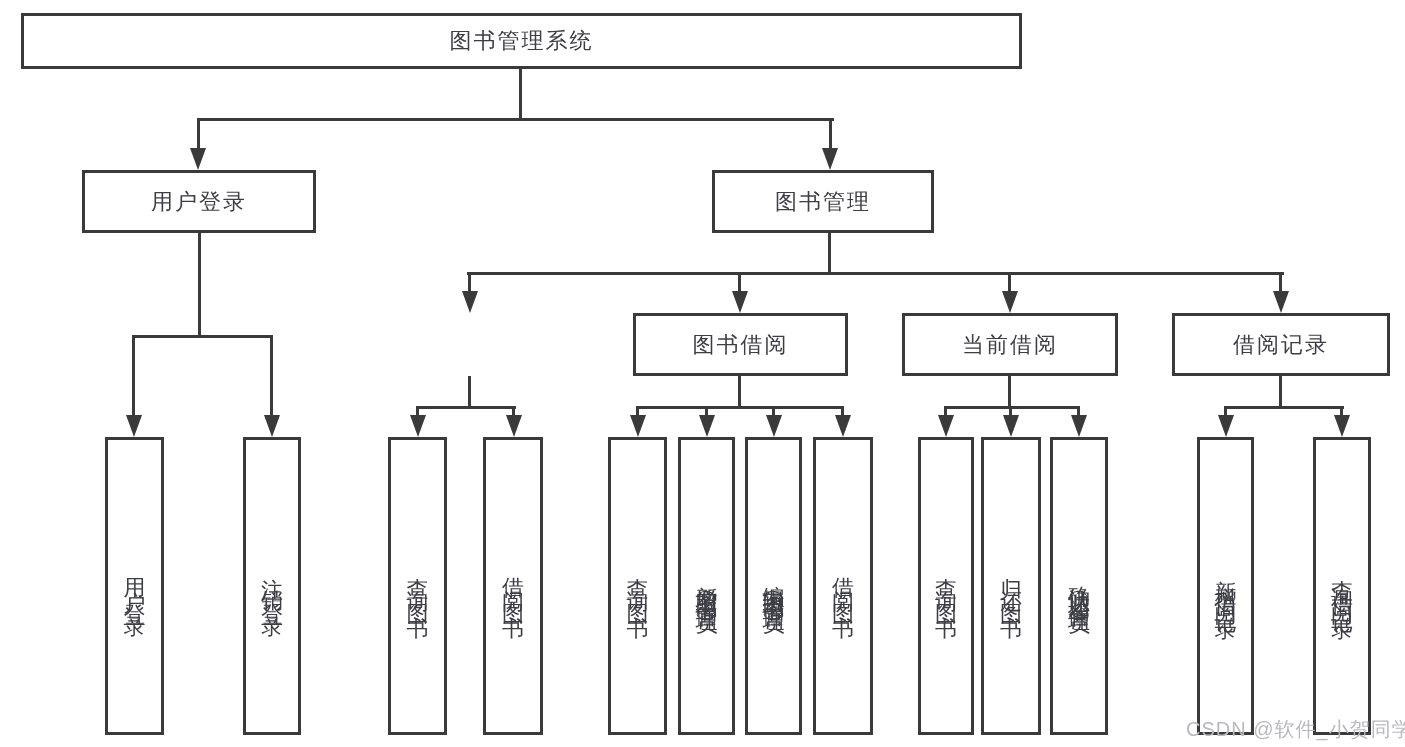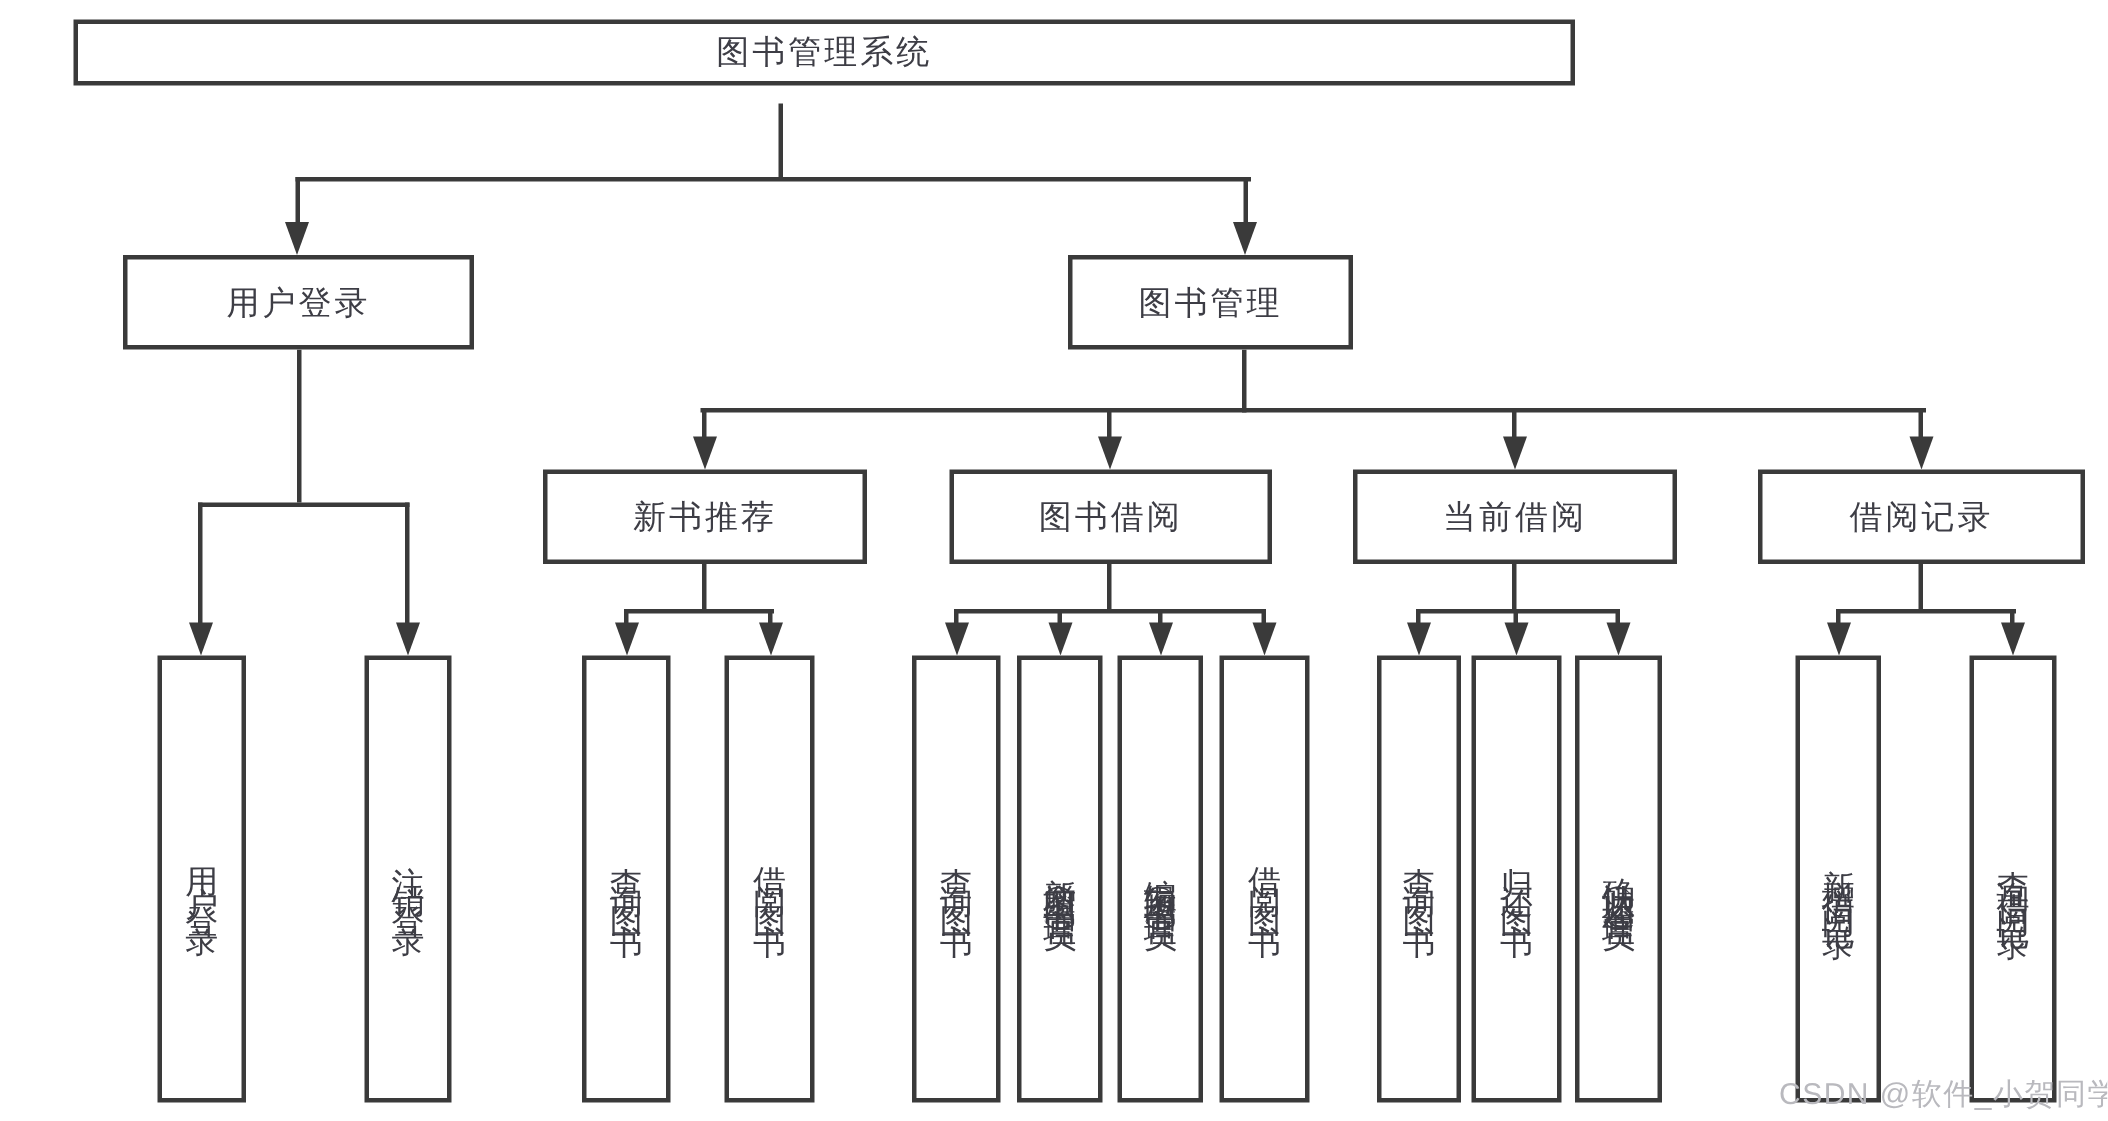--- a/index.html
+++ b/index.html
@@ -31,35 +31,35 @@
   .watermark{
     position:absolute;left:1186px;top:716px;z-index:5;
     color:#b9b9be;font-size:20px;letter-spacing:1px;white-space:nowrap;
   }
 </style>
 </head>
 <body>
 
 <div id="canvas">
 
-  <div class="node" style="left:21px;top:13px;width:1001px;height:44px;margin-left:28px;">
+  <div class="node" style="left:21px;top:13px;width:1001px;height:56px;">
     <span>图书管理系统</span>
   </div>
 
   <div class="vline" style="left:519px;top:69px;height:49px;"></div>
   <div class="hline" style="left:197px;top:118px;width:637px;"></div>
   <div class="vline" style="left:197px;top:118px;height:34px;"></div>
   <div class="arrow" style="left:190px;top:148px;"></div>
   <div class="vline" style="left:829px;top:118px;height:34px;"></div>
   <div class="arrow" style="left:822px;top:148px;"></div>
 
   <div class="node" style="left:82px;top:170px;width:234px;height:63px;">
     <span>用户登录</span>
   </div>
-  <div class="node" style="left:712px;top:170px;width:190px;height:63px;">
+  <div class="node" style="left:712px;top:170px;width:222px;height:63px;">
     <span>图书管理</span>
   </div>
 
   <div class="vline" style="left:198px;top:233px;height:102px;"></div>
   <div class="hline" style="left:132px;top:335px;width:141px;"></div>
   <div class="vline" style="left:132px;top:335px;height:84px;"></div>
   <div class="arrow" style="left:126px;top:415px;"></div>
   <div class="vline" style="left:270px;top:335px;height:84px;"></div>
   <div class="arrow" style="left:264px;top:415px;"></div>
 
@@ -67,23 +67,20 @@
   <div class="hline" style="left:467px;top:272px;width:817px;"></div>
   <div class="vline" style="left:468px;top:272px;height:24px;"></div>
   <div class="arrow" style="left:462px;top:291px;"></div>
   <div class="vline" style="left:738px;top:272px;height:24px;"></div>
   <div class="arrow" style="left:732px;top:291px;"></div>
   <div class="vline" style="left:1008px;top:272px;height:24px;"></div>
   <div class="arrow" style="left:1002px;top:291px;"></div>
   <div class="vline" style="left:1279px;top:272px;height:24px;"></div>
   <div class="arrow" style="left:1273px;top:291px;"></div>
 
-  <div class="node" style="left:362px;top:313px;width:216px;height:63px;">
-    <span>新书推荐</span>
-  </div>
   <div class="node" style="left:633px;top:313px;width:215px;height:63px;">
     <span>图书借阅</span>
   </div>
   <div class="node" style="left:902px;top:313px;width:216px;height:63px;font-family:Liberation Mono, monospace;">
     <span>当前借阅</span>
   </div>
   <div class="node" style="left:1172px;top:313px;width:218px;height:63px;">
     <span>借阅记录</span>
   </div>
 

